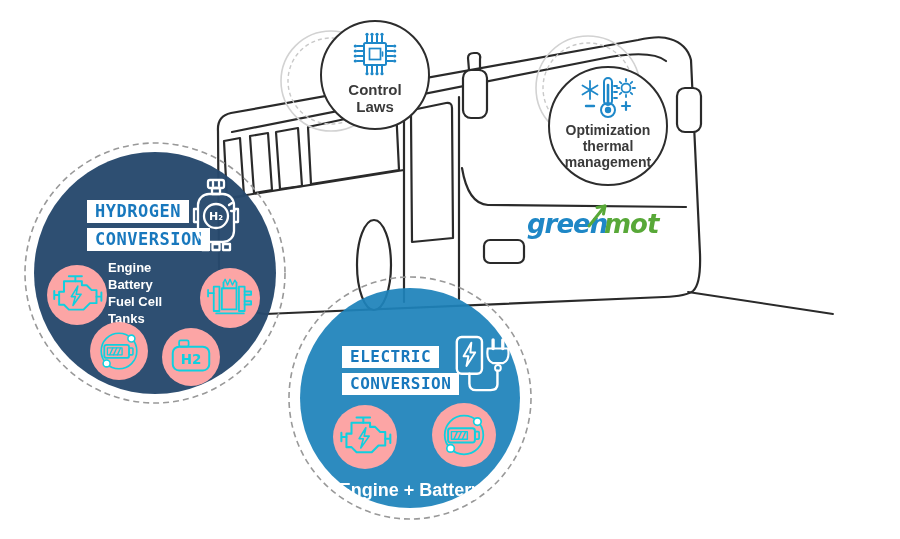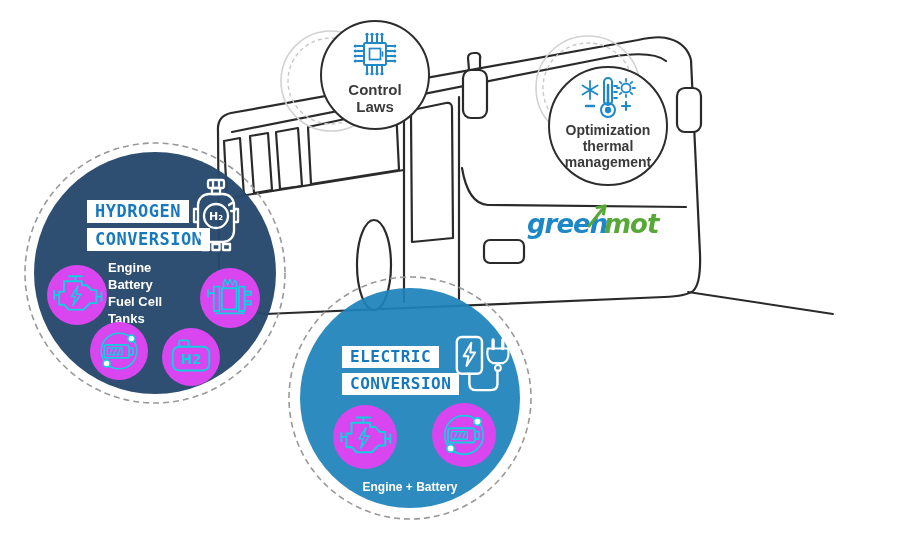--- a/index.html
+++ b/index.html
@@ -14,25 +14,25 @@
   .callout .cap{color:#3a3a3a;font-weight:700;text-align:center;line-height:1.15;}
 
   
   .bigcircle{position:absolute;border-radius:50%;box-sizing:border-box;}
   .chipline{margin:0 0 5px 0;padding-left:14px;}
   .chip{display:inline-block;background:#fff;color:#1878bd;
         font-family:"DejaVu Sans Mono","Liberation Mono",monospace;
         font-weight:bold;letter-spacing:.5px;padding:1px 8px 2px 8px;white-space:nowrap;}
   .h-chip{font-size:17px;}
   .e-chip{font-size:16px;}
-  .icon-circle{position:absolute;background:#d946ef;border-radius:50%;
+  .icon-circle{position:absolute;background:#fca5a5;border-radius:50%;
                display:flex;align-items:center;justify-content:center;}
   .wtxt{position:absolute;color:#fff;font-weight:700;text-align:center;}
   .components{white-space:pre-line;line-height:1.3;font-size:13px;}
-  .caption{font-size:12px;}
+  .caption{font-size:18px;}
 </style>
 </head>
 <body>
 
 <div class="stage">
 
   <svg id="scene" width="900" height="539" viewBox="0 0 900 539">
     <g fill="none" stroke="#2a2a2a" stroke-width="2.2" stroke-linecap="round" stroke-linejoin="round">
 
       <path fill="#ffffff" d="M219 266 L218 131 Q217 116 231 113 L638 40 Q660 35 670 39 Q687 44 691 60

